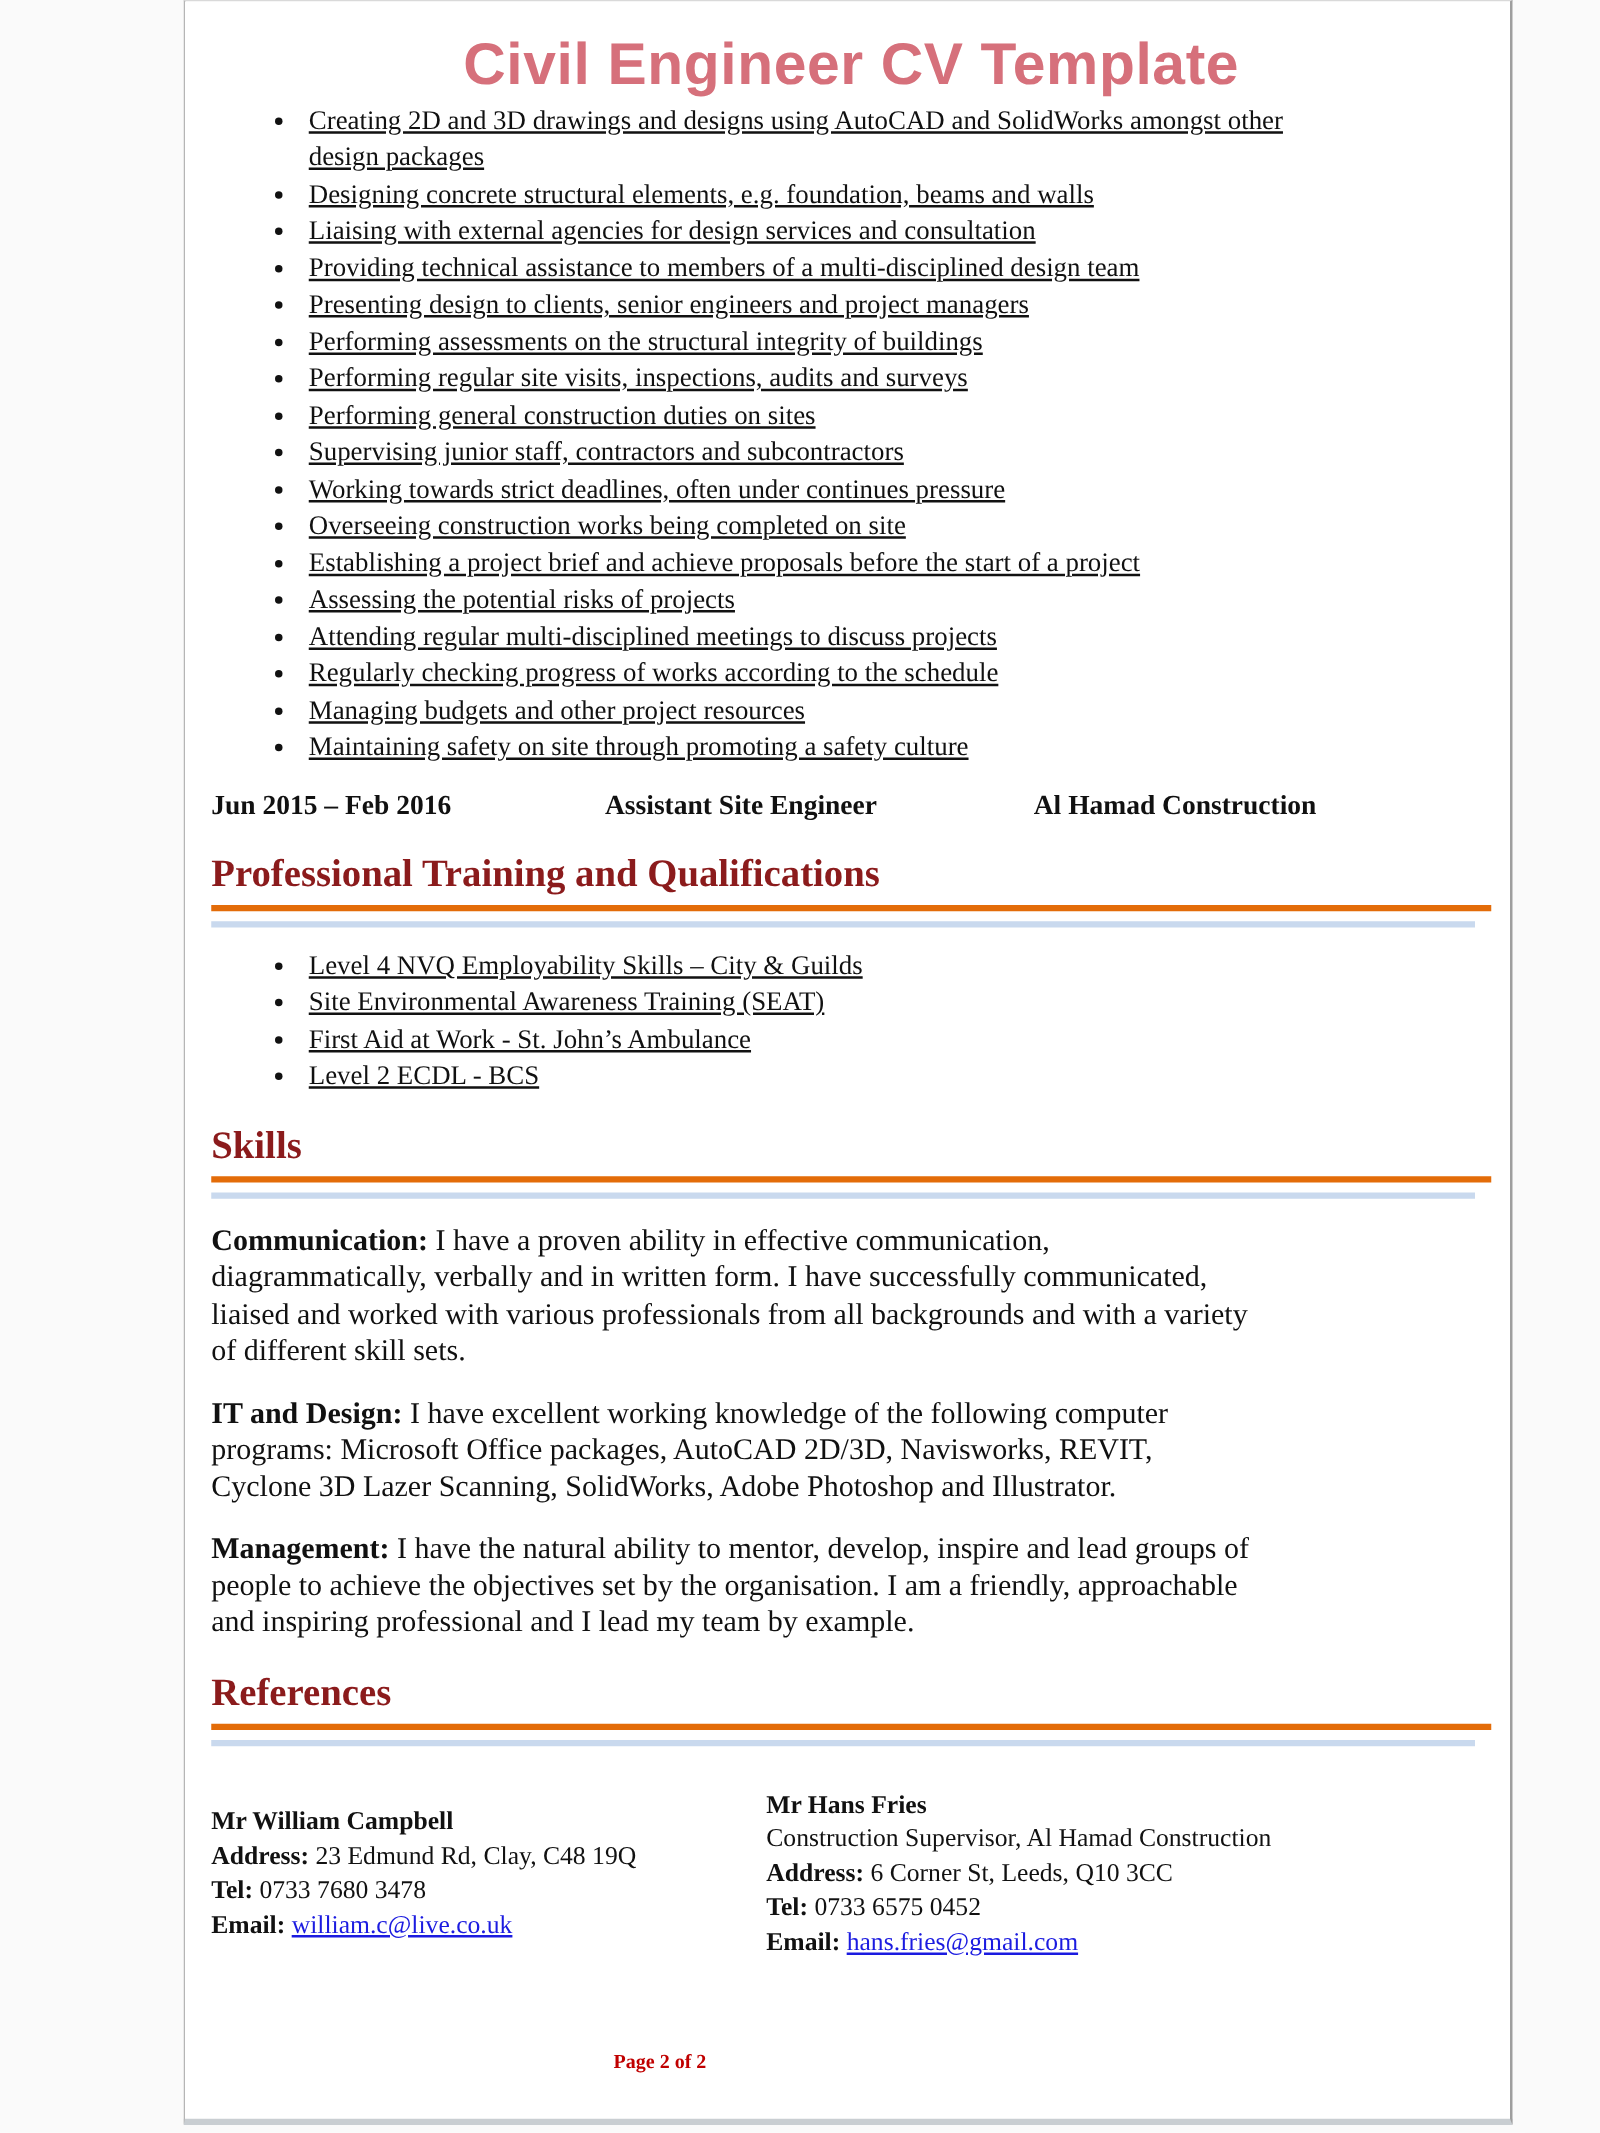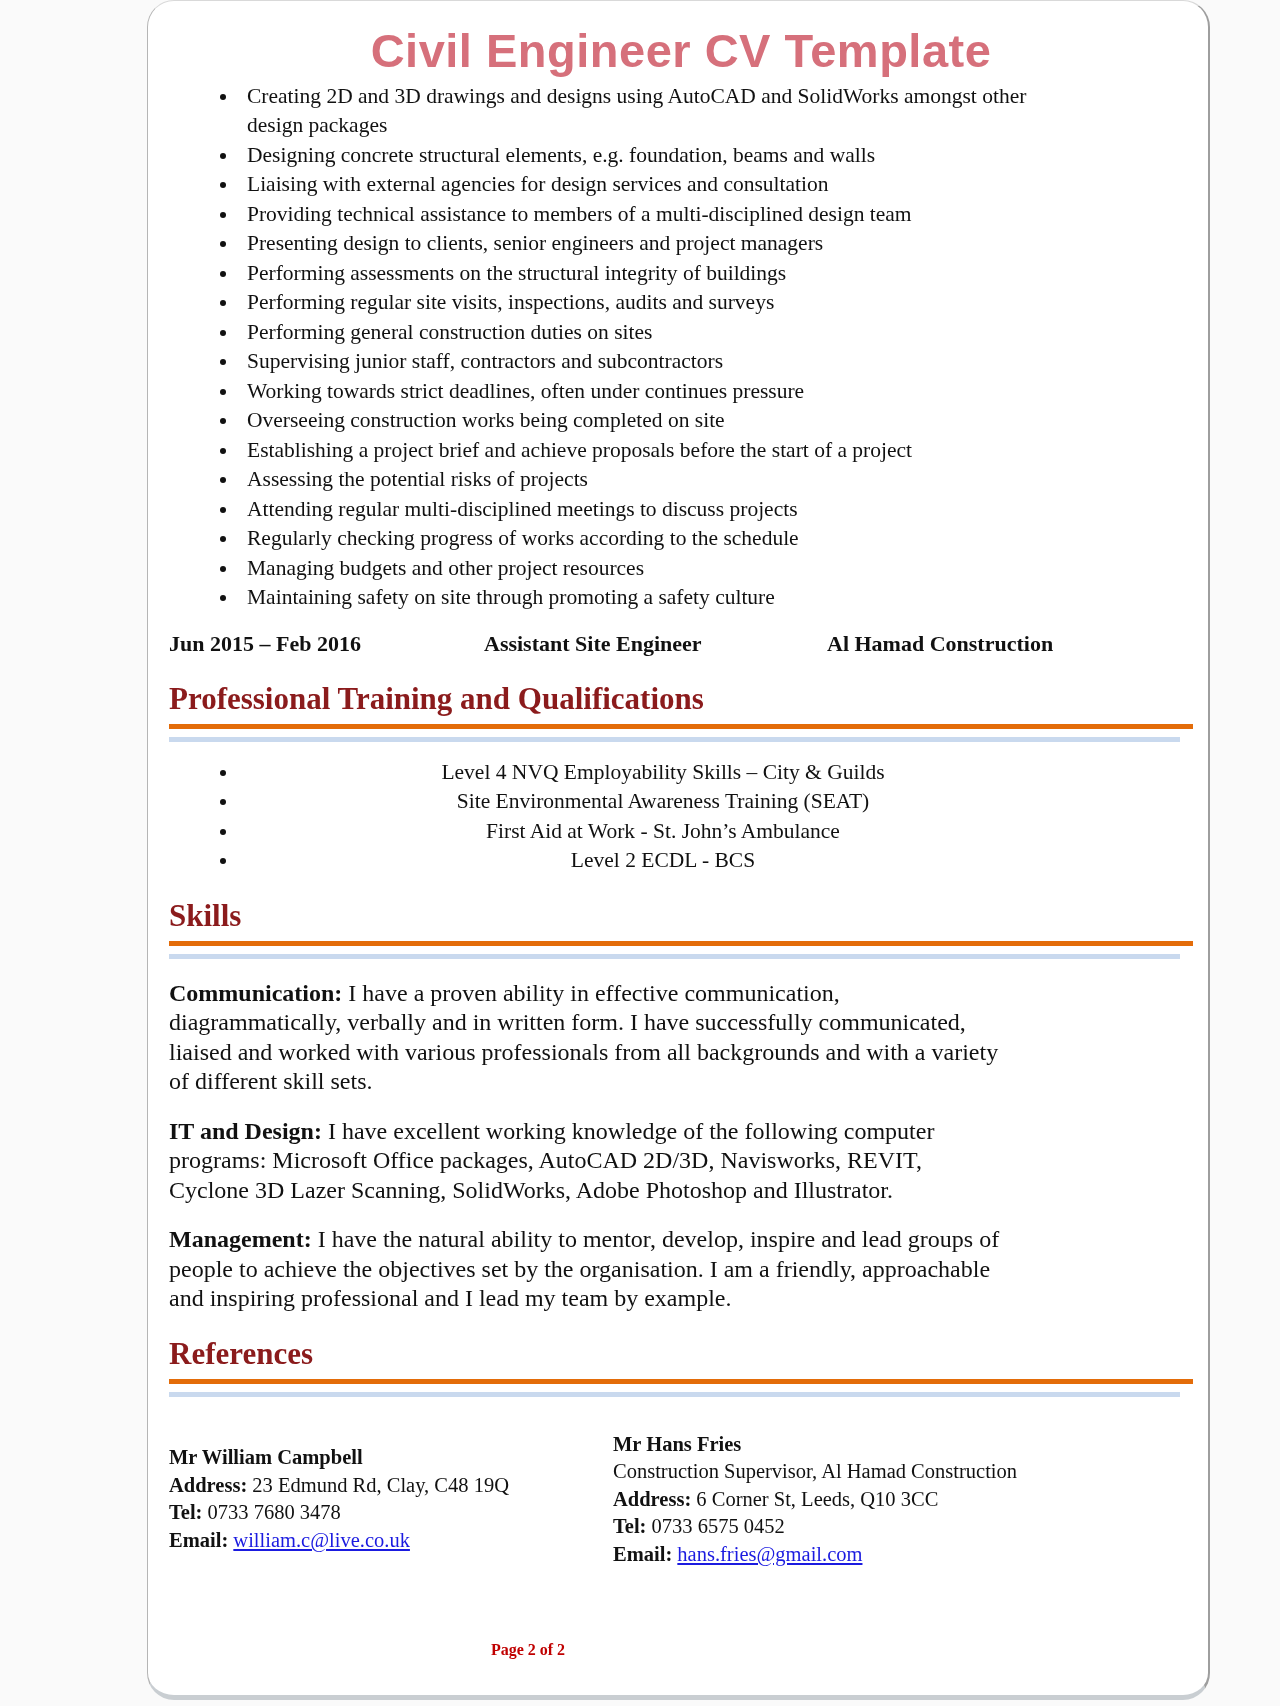--- a/index.html
+++ b/index.html
@@ -21,21 +21,20 @@
     top: 0;
     width: 1063px;
     height: 1700px;
     background: #ffffff;
     border-left: 1px solid #b5b5b5;
     border-right: 2px solid #9e9e9e;
     border-top: 1px solid #d9d9d9;
     border-bottom: 5px solid #c9ced2;
     box-sizing: border-box;
     padding: 24px 15px 0 21px;
-    border-radius: 27px;
   }
   .title {
     margin: 0 0 4px 0;
     text-align: center;
     font-family: "Liberation Sans", sans-serif;
     font-weight: 700;
     font-size: 47px;
     line-height: 1.12;
     color: var(--title_pink, #d6707b);
     letter-spacing: 0.5px;
@@ -43,20 +42,21 @@
   ul.doc-list {
     margin: 0;
     padding: 0 0 0 70px;
     font-size: 21.5px;
     line-height: 29.5px;
     list-style: disc outside;
   }
   ul.doc-list li {
     max-width: 832px;
     padding-left: 8px;
+    text-decoration: underline;
   }
   .exp-row {
     display: flex;
     margin-top: 16px;
     font-weight: bold;
     font-size: 22px;
     line-height: 30px;
     gap: 28px;
   }
   .exp-dates { width: 287px; flex: 0 0 auto; }
@@ -73,21 +73,21 @@
     height: 5px;
     background: var(--rule_orange, #e36c09);
     margin-top: 5px;
   }
   .rule-blue {
     height: 5px;
     background: var(--rule_blue, #c9d9ee);
     margin-top: 8px;
     margin-right: 13px;
   }
-  ul.quals-list { margin-top: 16px; text-align: center; }
+  ul.quals-list { margin-top: 16px; }
   .skill-para {
     margin: 20px 0 0 0;
     max-width: 838px;
     font-size: 24px;
     line-height: 29.5px;
   }
   .skill-para b { white-space: nowrap; }
   .refs {
     display: flex;
     margin-top: 34px;

